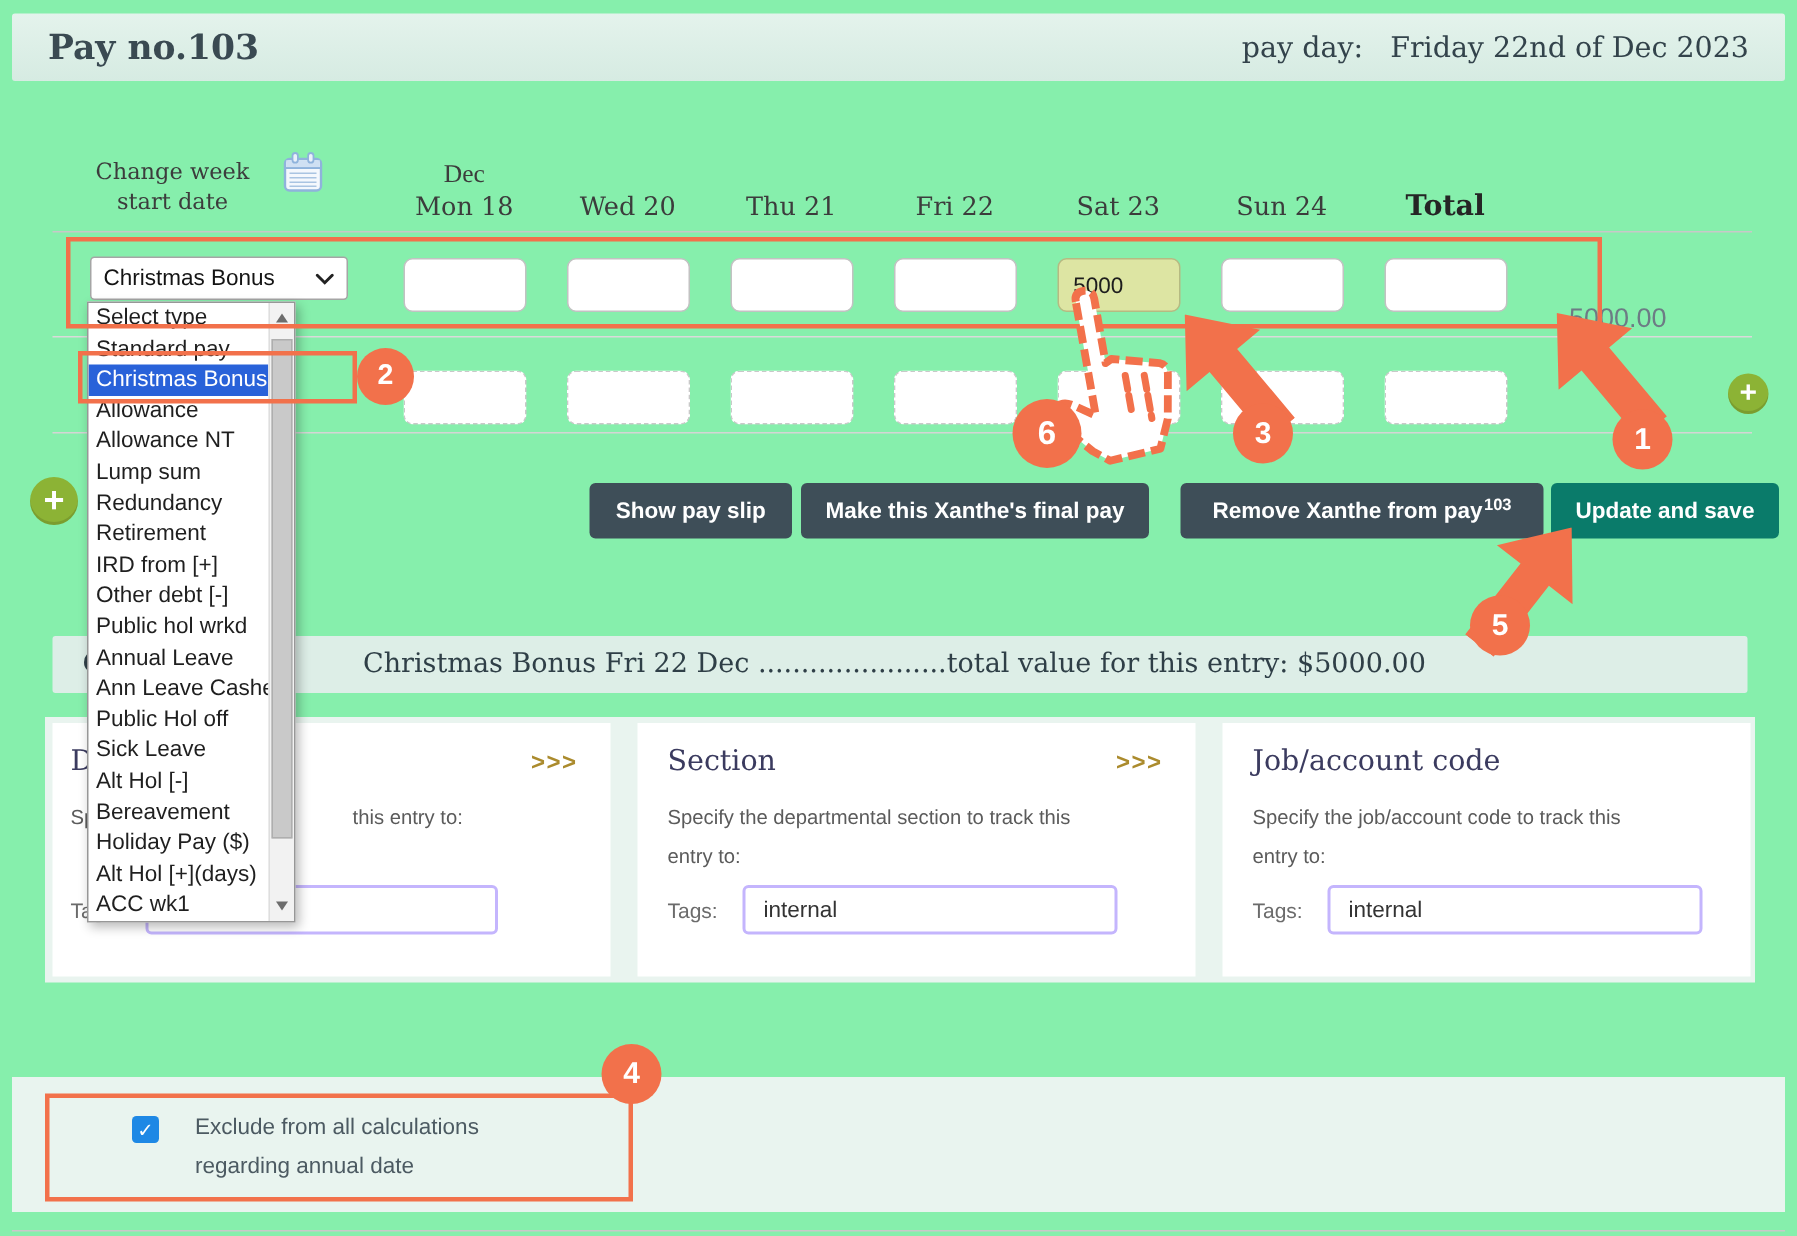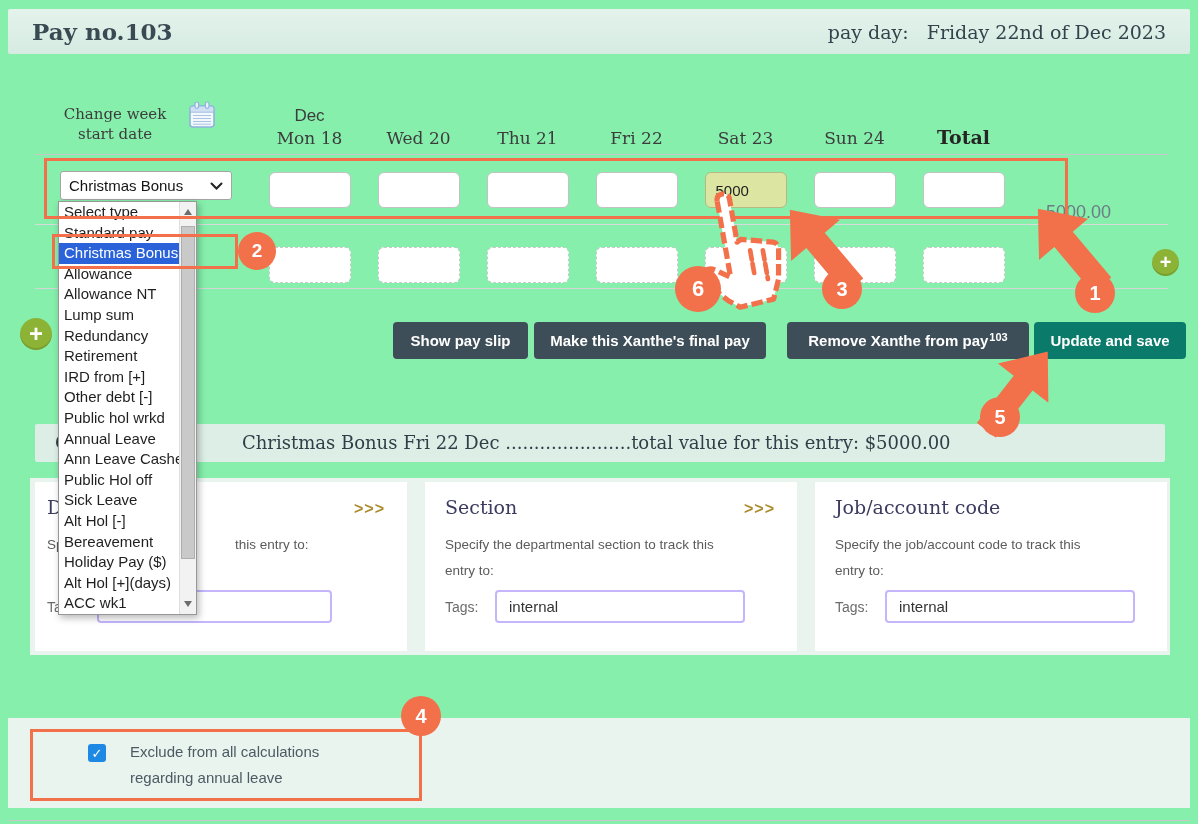--- a/index.html
+++ b/index.html
@@ -18,21 +18,21 @@
   .wrow { position:absolute; left:35px; width:1135px; display:flex; }
   .col-left { width:220px; position:relative; flex:0 0 auto; }
   .day-cols { display:flex; flex:0 0 auto; }
   .day-cell { width:109px; display:flex; flex-direction:column; align-items:center; justify-content:flex-end; }
   .col-total { width:146px; padding-left:28px; flex:0 0 auto; position:relative; }
 
   .week-header { top:86px; height:66px; }
   .change-week { position:absolute; left:10px; top:18px; width:140px; text-align:center;
     font-family:"DejaVu Serif","Liberation Serif",serif; font-size:15px; color:#3c3c3c; line-height:20px; cursor:pointer; }
   .cal-icon { position:absolute; left:152px; top:14px; }
-  .month { font-family:Liberation Sans, sans-serif; font-size:17px; color:#3c3c3c; height:24px;margin-top:20px; }
+  .month { font-family:Liberation Serif, serif; font-size:17px; color:#3c3c3c; height:24px;margin-top:20px; }
   .day-label { font-family:"DejaVu Serif","Liberation Serif",serif; font-size:17px; color:#3c3c3c; height:26px; }
   .total-head { font-family:"DejaVu Serif","Liberation Serif",serif; font-size:19px; font-weight:bold; color:#252525; position:absolute; bottom:4px; left:28px; }
 
   .hline { position:absolute; left:35px; width:1133px; height:1px; background:#c8c8c8; }
 
   .row1 { top:162px; height:56px; align-items:center; }
   .row2 { top:240px; height:50px; align-items:center; }
   .row1 .day-cell, .row2 .day-cell { justify-content:center; }
   .cell-input { width:82px; height:36px; border:1px solid #c2c2c2; border-radius:6px;
     font-size:15px; padding:0 10px; color:#1d1d1d; background:#fff; outline:none; }
@@ -306,21 +306,21 @@
       <div class="tags-row">
         <span class="tags-label">Tags:</span>
         <input class="tags-input" value="internal" style="">
       </div>
     </div>
   </div>
 
   <div class="bottom-panel">
     <div class="cbox">✓</div>
     <div class="cbox-label cl1">Exclude from all calculations</div>
-    <div class="cbox-label cl2">regarding annual leave</div>
+    <div class="cbox-label cl2">regarding annual date</div>
   </div>
   <div class="bottom-line"></div>
 
   <div class="pay-select">
     <span>Christmas Bonus</span>
     <svg class="sel-caret" width="13" height="8" viewBox="0 0 13 8">
       <path d="M1.5 1.5 L6.5 6.5 L11.5 1.5" stroke="#222" stroke-width="2" fill="none" stroke-linecap="round"></path>
     </svg>
   </div>
   <div class="dd-list">

